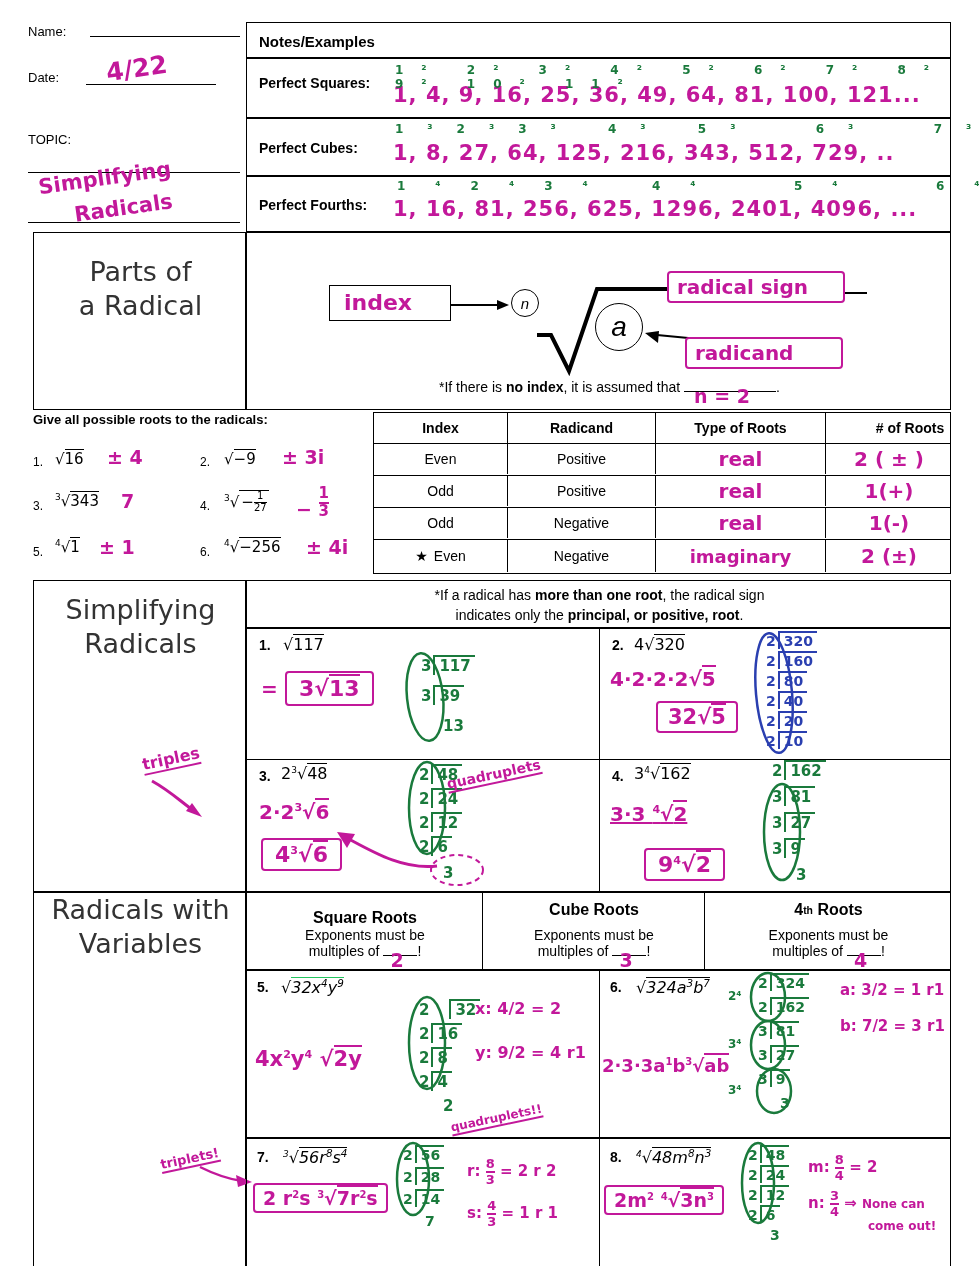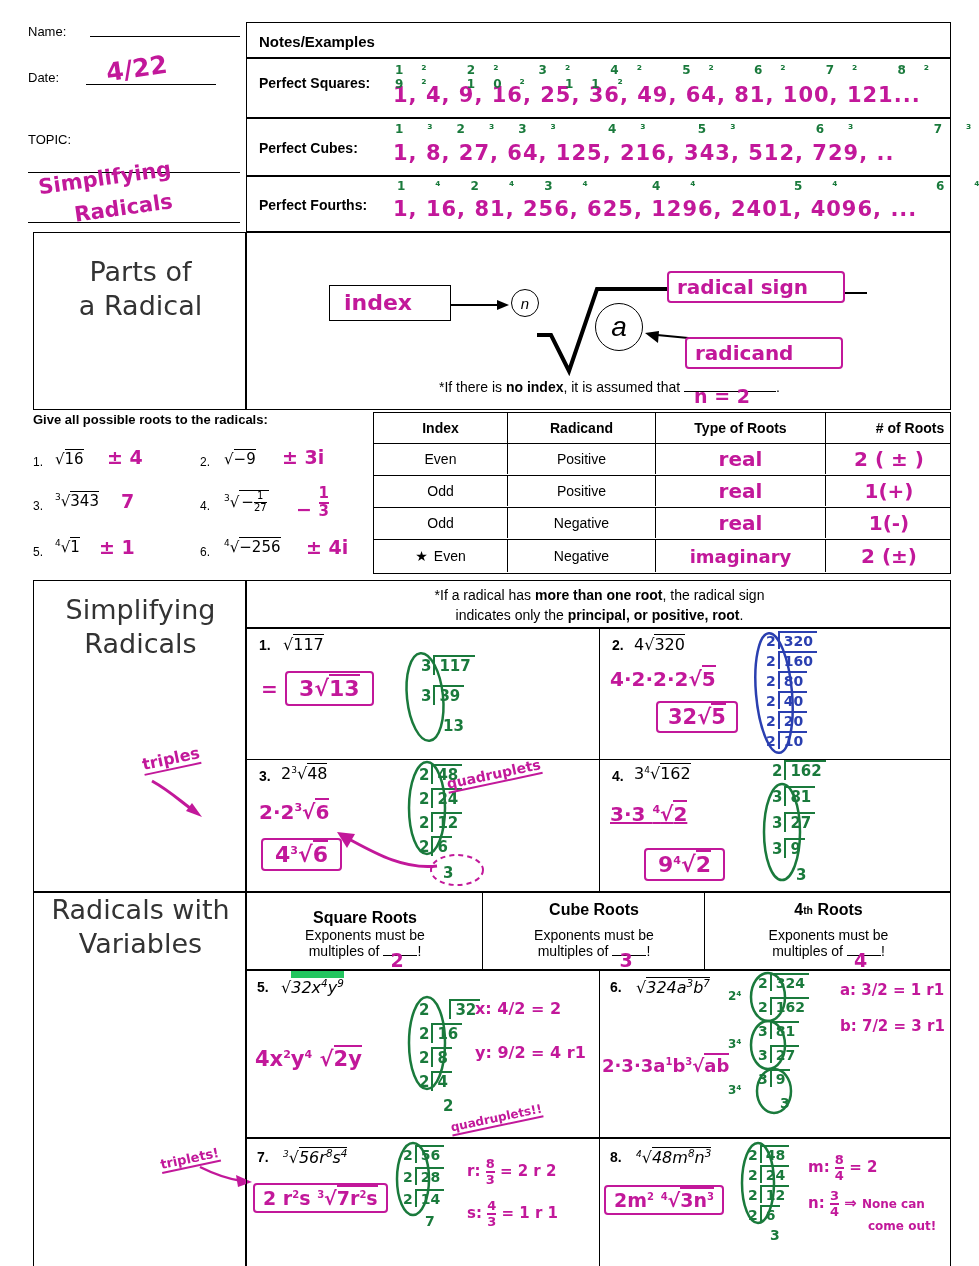--- a/index.html
+++ b/index.html
@@ -333,21 +333,21 @@
   <div class="box bd" style="left:704px;top:892px;width:247px;height:78px;">
     <div class="box ctr bold" style="left:0;top:8px;width:247px;font-size:16px;">4<sup>th</sup>&nbsp;Roots</div>
     <div class="box ctr" style="left:0;top:34px;width:247px;font-size:14px;display:block;text-align:center;">
       <span>Exponents must be</span><br>
       <span>multiples of </span><span style="display:inline-block;width:34px;border-bottom:1px solid #000;position:relative;"><span class="hand" style="position:absolute;left:7px;top:-6px;font-size:19px;">4</span></span><span>!</span>
     </div>
   </div>
 
   <div class="box bd" style="left:246px;top:970px;width:353px;height:168px;border-right:none;">
     <div class="box bold" style="left:10px;top:8px;font-size:14px;">5.</div>
-    <div class="box sqrt-sym it" style="left:34px;top:6px;font-size:16px;">√<span style="border-top:7px solid #22c55e;margin-top:44px;">32x<sup>4</sup>y<sup>9</sup></span></div>
+    <div class="box sqrt-sym it" style="left:34px;top:6px;font-size:16px;">√<span style="border-top:1px solid #22c55e;margin-top:44px;">32x<sup>4</sup>y<sup>9</sup></span></div>
     <div class="box hand" style="left:8px;top:76px;font-size:21px;">4x<sup style="font-size:11px;">2</sup>y<sup style="font-size:11px;">4</sup> √<span style="border-top:2px solid #c2189a;">2y</span></div>
     <div class="divg" style="left:172px;top:30px;">2<span style="border-left:2px solid #1a7a3c;border-top:2px solid #1a7a3c;padding:0 4px;margin-left:20px;">32</span></div>
     <div class="divg" style="left:172px;top:54px;">2<span style="border-left:2px solid #1a7a3c;border-top:2px solid #1a7a3c;padding:0 4px;margin-left:2px;">16</span></div>
     <div class="divg" style="left:172px;top:78px;">2<span style="border-left:2px solid #1a7a3c;border-top:2px solid #1a7a3c;padding:0 4px;margin-left:2px;">8</span></div>
     <div class="divg" style="left:172px;top:102px;">2<span style="border-left:2px solid #1a7a3c;border-top:2px solid #1a7a3c;padding:0 4px;margin-left:2px;">4</span></div>
     <div class="divg" style="left:196px;top:126px;">2</div>
     <svg class="box" style="left:158px;top:24px;" width="48" height="100">
       <ellipse cx="22" cy="48" rx="18" ry="46" stroke="#1a7a3c" stroke-width="2.5" fill="none"></ellipse>
     </svg>
     <div class="box hand" style="left:228px;top:28px;font-size:16px;">x: 4/2 = 2</div>

